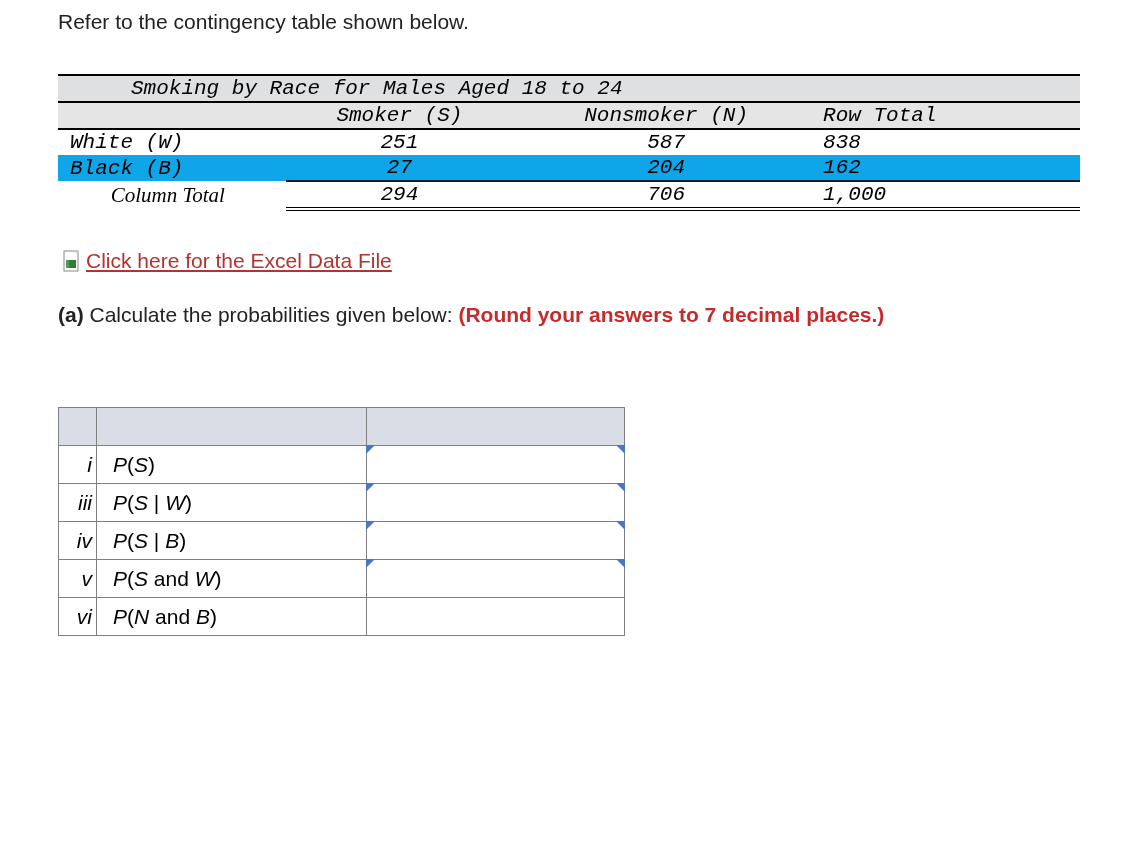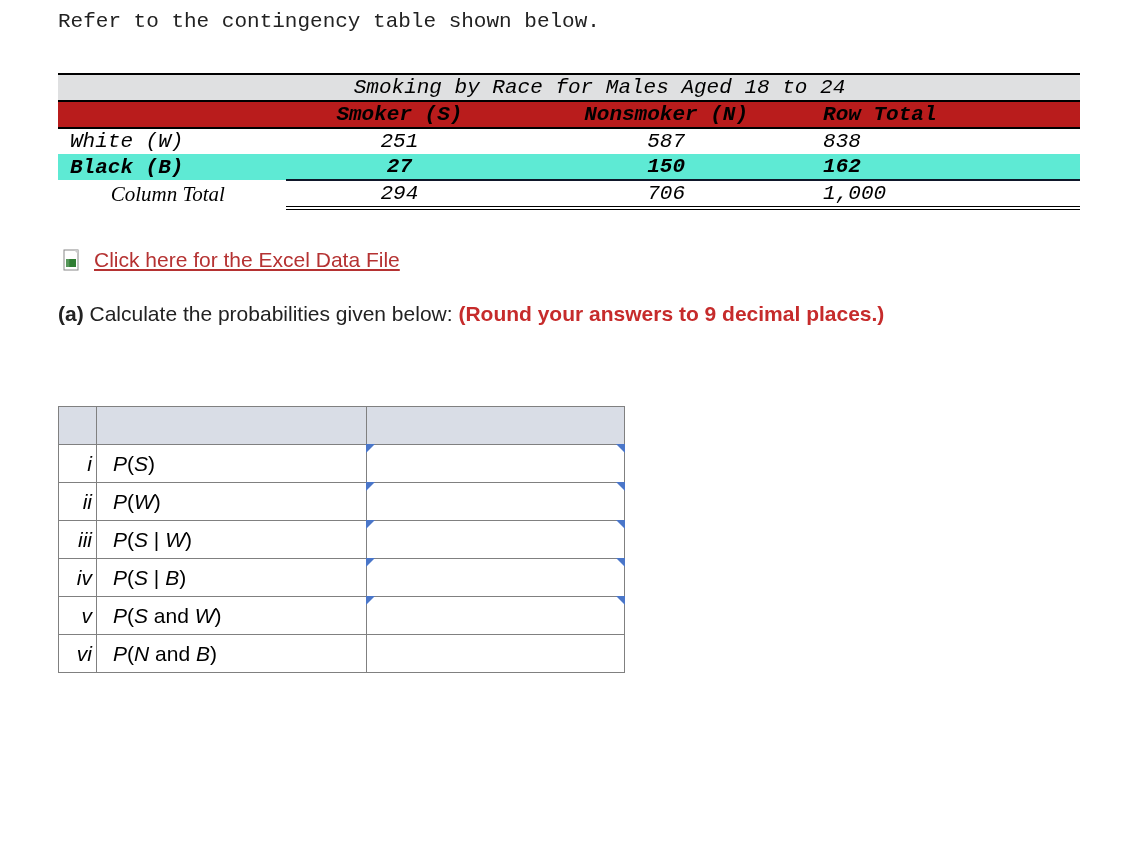--- a/index.html
+++ b/index.html
@@ -6,60 +6,58 @@
     font-family: Arial, Helvetica, sans-serif;
     font-size: 21px;
     margin: 0;
     padding: 10px 0 0 58px;
     width: 1030px;
     color: #000;
   }
   .intro {
     margin-bottom: 40px;
     color: #222;
-    font-family: Liberation Mono, monospace;
   }
   .contingency {
     font-family: "Courier New", Courier, monospace;
     font-style: italic;
     width: 1022px;
     border-collapse: collapse;
     font-size: 21px;
   }
   .contingency td {
     padding: 1px 12px 1px 4px;
     white-space: pre;
   }
   .ct-title-row td {
     background: #dfe0e1;
     border-top: 2px solid #000;
     border-bottom: 2px solid #000;
-    text-align: center;
+    text-align: left;
     padding-left: 73px;
   }
   .ct-header-row td {
-    background: #b91c1c;
+    background: #e5e5e5;
     border-bottom: 2px solid #000;
-    font-weight: bold;
-  }
-  .ct-data-row-shade td { background: #5eead4; font-weight: bold; }
+  }
+  .ct-data-row-shade td { background: #0ea5e9; }
   .ct-col-label { padding-left: 12px !important; }
   .ct-center { text-align: center; }
   .ct-right-rt { text-align: left; padding-right: 40px !important; }
   .ct-total-row td.box3 {
     border-top: 2px solid #0f172a;
     border-bottom: 4px double #000;
   }
   .ct-total-label { text-align: center; font-family: Liberation Serif, serif; }
 
   .excel-link-wrap {
     margin: 38px 0 30px 4px;
     display: flex;
     align-items: center;
-    gap: 12px;
+    gap: 4px;
   }
   .excel-icon {
     width: 20px; height: 22px;
     display: inline-block;
   }
   .excel-link {
     color: #b53232;
     text-decoration: underline;
     cursor: pointer;
   }
@@ -132,21 +130,21 @@
   </tr>
   <tr>
     <td class="ct-col-label">White (W)</td>
     <td class="ct-center">251</td>
     <td class="ct-center">587</td>
     <td class="ct-right-rt">838</td>
   </tr>
   <tr class="ct-data-row-shade">
     <td class="ct-col-label">Black (B)</td>
     <td class="ct-center">27</td>
-    <td class="ct-center">150</td>
+    <td class="ct-center">204</td>
     <td class="ct-right-rt">162</td>
   </tr>
   <tr class="ct-total-row">
     <td class="ct-total-label">Column Total</td>
     <td class="ct-center box3">294</td>
     <td class="ct-center box3">706</td>
     <td class="ct-right-rt box3">1,000</td>
   </tr>
 </tbody>
   </table>
@@ -157,21 +155,21 @@
       <rect x="2" y="1" width="14" height="20" fill="#fff" stroke="#888" stroke-width="1"></rect>
       <polygon points="12,1 16,1 16,5" fill="#ccc"></polygon>
       <rect x="4" y="10" width="10" height="8" fill="#2e7d32"></rect>
       <rect x="4" y="10" width="3.3" height="8" fill="#fff" opacity=".2"></rect>
     </svg>
   </span>
   <a class="excel-link"> Click here for the Excel Data File</a>
 </div>
 
 <div class="qa-text">
-  <span class="qa-bold">(a)</span><span> Calculate the probabilities given below: </span><span class="qa-red">(Round your answers to 9 decimal places.)</span>
+  <span class="qa-bold">(a)</span><span> Calculate the probabilities given below: </span><span class="qa-red">(Round your answers to 7 decimal places.)</span>
 </div>
 
 <table class="answer-table">
   <thead>
     <tr>
       <td class="at-col1"></td>
       <td class="at-col2"></td>
       <td class="at-col3"></td>
     </tr>
   </thead>
@@ -179,29 +177,20 @@
     <tr>
       <td class="at-col1"><span class="num-roman">i</span></td>
       <td class="at-col2 p-notation">
         <span class="p-letter">P</span><span class="p-word">(</span><span class="p-letter">S</span><span class="p-word"></span><span class="p-letter"></span><span class="p-word">)</span>
       </td>
       <td class="at-col3">
           <span class="answer-cell"></span>
         </td>
     </tr>
     <tr>
-      <td class="at-col1"><span class="num-roman">ii</span></td>
-      <td class="at-col2 p-notation">
-        <span class="p-letter">P</span><span class="p-word">(</span><span class="p-letter">W</span><span class="p-word"></span><span class="p-letter"></span><span class="p-word">)</span>
-      </td>
-      <td class="at-col3">
-          <span class="answer-cell"></span>
-        </td>
-    </tr>
-    <tr>
       <td class="at-col1"><span class="num-roman">iii</span></td>
       <td class="at-col2 p-notation">
         <span class="p-letter">P</span><span class="p-word">(</span><span class="p-letter">S</span><span class="p-word"> | </span><span class="p-letter">W</span><span class="p-word">)</span>
       </td>
       <td class="at-col3">
           <span class="answer-cell"></span>
         </td>
     </tr>
     <tr>
       <td class="at-col1"><span class="num-roman">iv</span></td>

